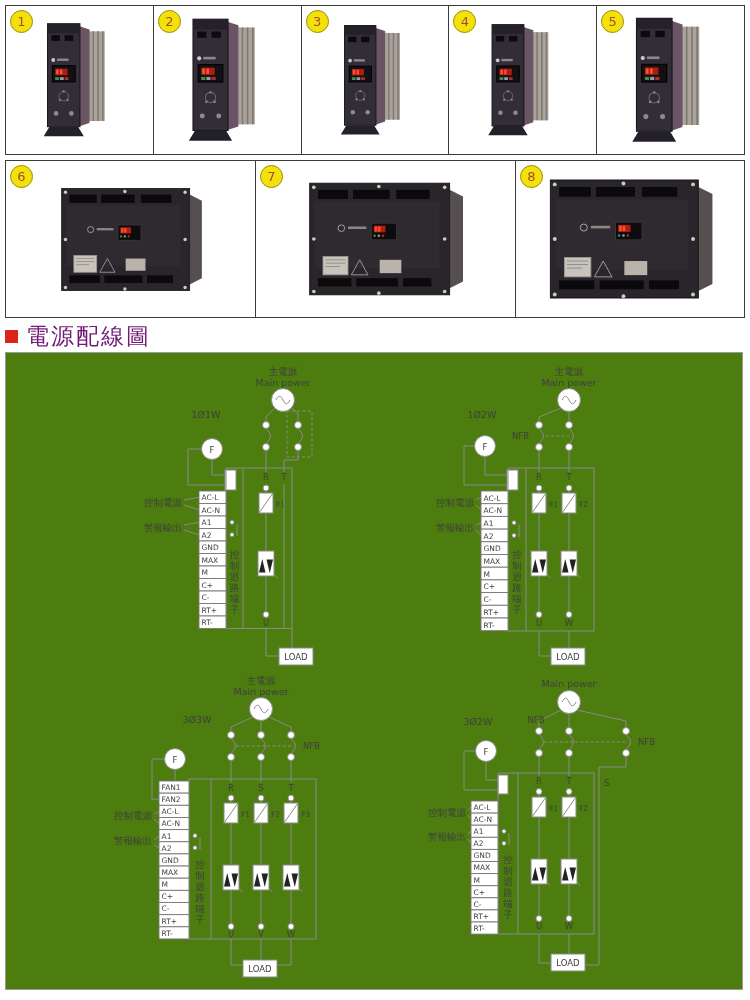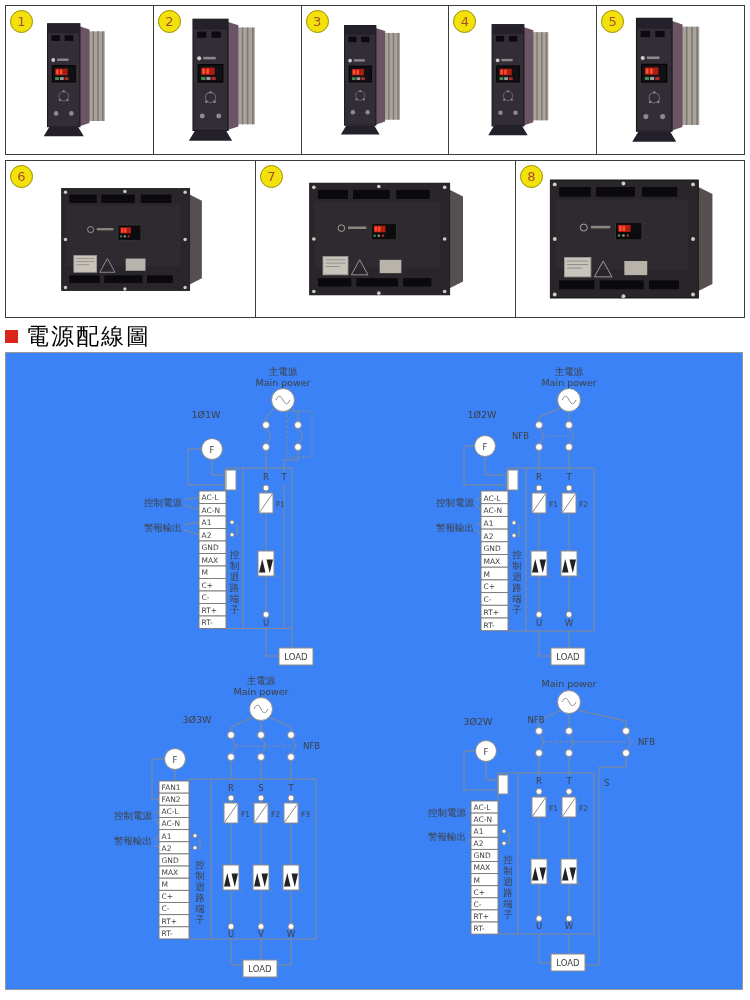--- a/index.html
+++ b/index.html
@@ -12,24 +12,24 @@
   .photo-box{position:relative;border:1px solid #3c3c3c;background:#fff;
              display:flex;align-items:center;justify-content:center;box-sizing:border-box;}
   .photo-box + .photo-box{margin-left:-1px;}
   .w148{width:149px;} .w250{width:251px;} .w260{width:261px;} .w230{width:230px;}
   .badge{position:absolute;left:4px;top:4px;width:21px;height:21px;border-radius:50%;
          background:#f3e10c;border:1px solid #9a8d00;color:#a34f28;font-size:13px;
          display:flex;align-items:center;justify-content:center;z-index:2;}
   
   .section-header{position:absolute;left:5px;top:322px;height:28px;display:flex;align-items:center;}
   .red-square{width:13px;height:13px;background:#da251d;margin-right:8px;}
-  .section-title{font-family:Liberation Mono, monospace;font-size:23px;color:#000000;letter-spacing:2px;}
+  .section-title{font-family:Liberation Mono, monospace;font-size:23px;color:#701a75;letter-spacing:2px;}
   
   .diagram-panel{position:absolute;left:5px;top:352px;width:736px;height:636px;
-                 border:1px solid #999999;background:#3b82f6;}
+                 border:1px solid #999999;background:#4d7c0f;}
   .diag{position:absolute;}
   .d1{left:120px;top:8px;} .d2{left:420px;top:8px;} .d3{left:100px;top:316px;} .d4{left:390px;top:316px;}
   
   .ln{fill:none;stroke:#8a8a8a;stroke-width:1;}
   .lnd{fill:none;stroke:#8a8a8a;stroke-width:1;stroke-dasharray:3 2.2;}
   .sh{fill:#ffffff;stroke:#8a8a8a;stroke-width:1;}
   .bx{fill:none;stroke:#8a8a8a;stroke-width:1;}
   .tbox{fill:#ffffff;stroke:#777777;stroke-width:0.9;}
   .tri{fill:#222222;stroke:none;}
   svg text{fill:#3f3f3f;font-family:"DejaVu Sans","Liberation Sans",sans-serif;}

